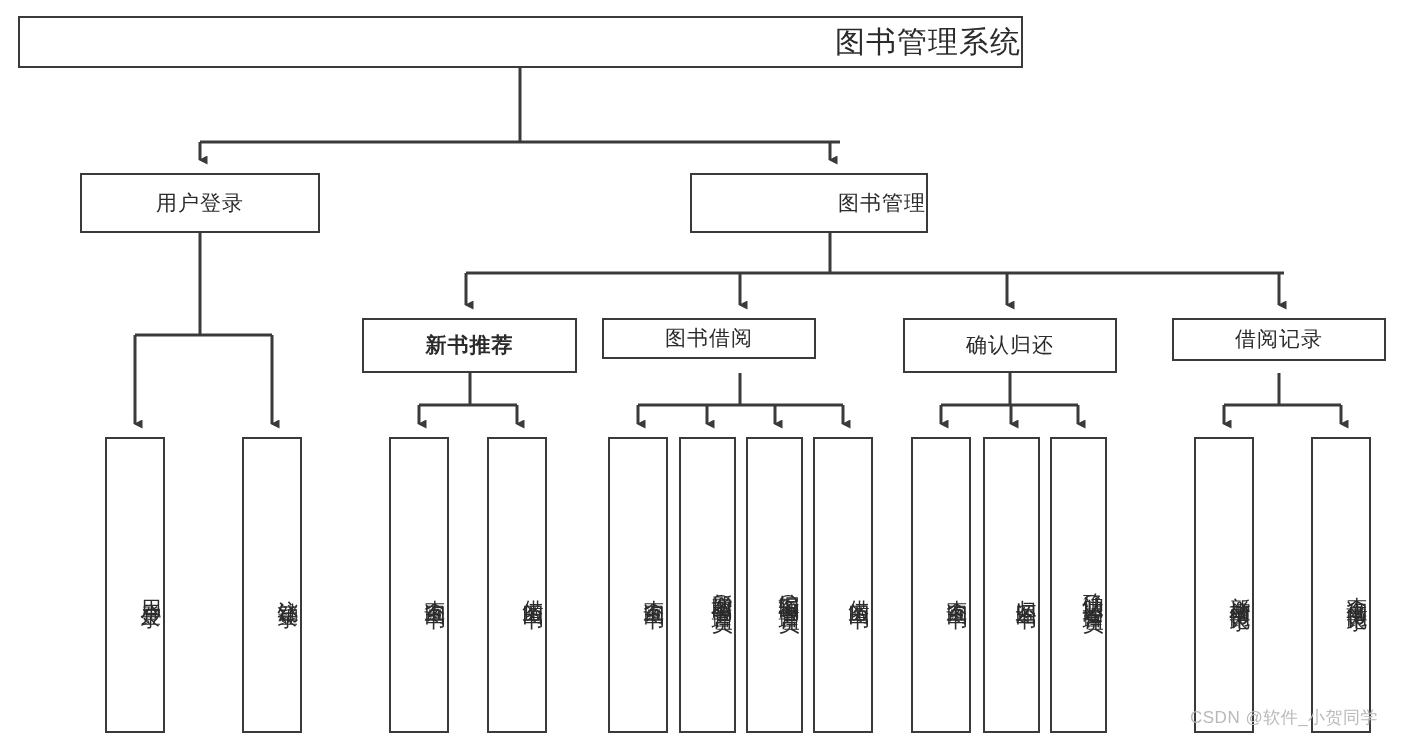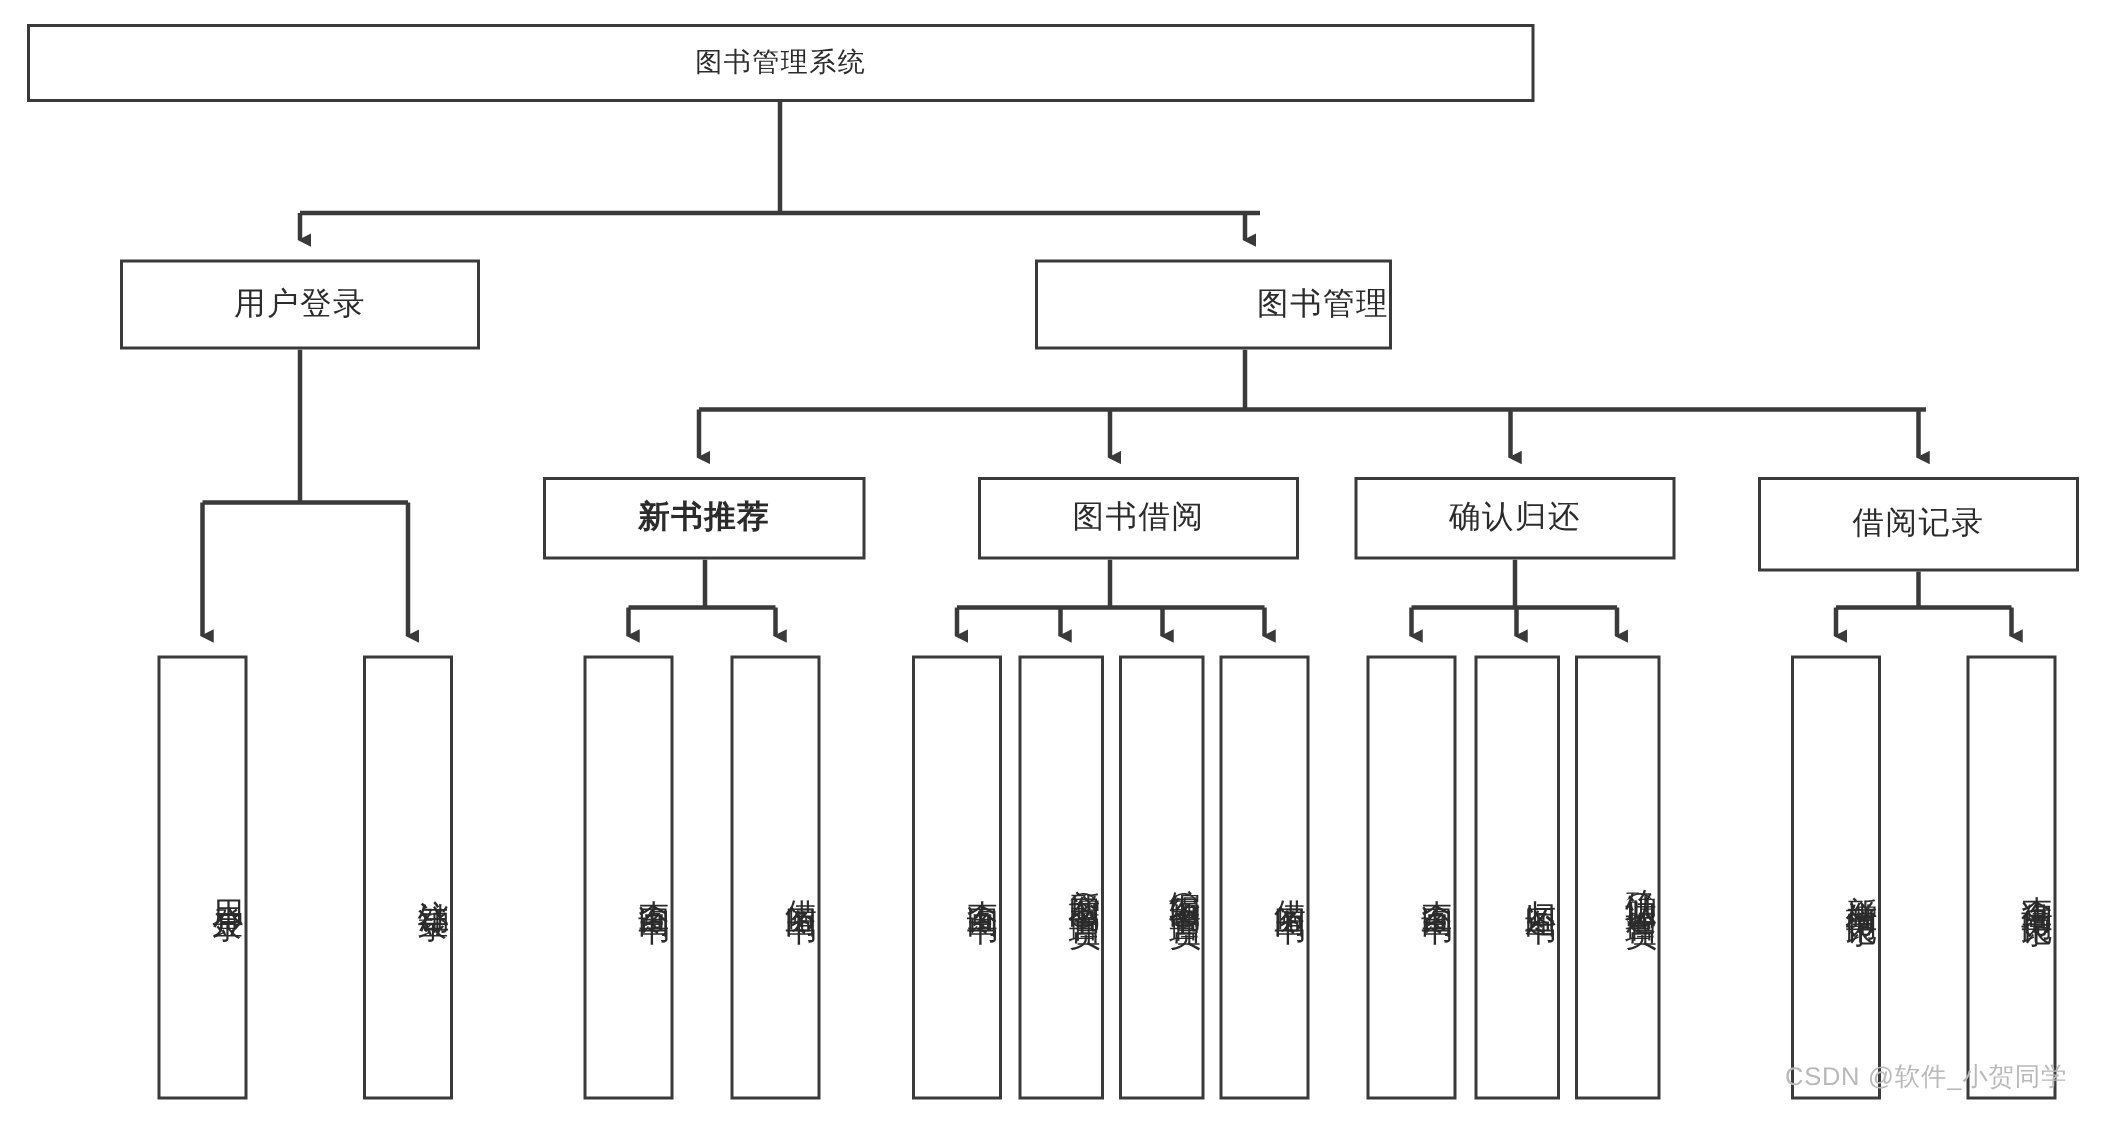--- a/index.html
+++ b/index.html
@@ -45,21 +45,22 @@
     writing-mode: vertical-rl;
     text-orientation: upright;
     font-size: 21px;
     letter-spacing: 3px;
     padding-top: 8px;
     align-items: flex-start;
     justify-content: center;
     text-align: left;
   }
   .node.root {
-    font-size: 18px;
+    font-size: 30px;
+    justify-content: flex-end;
   }
   .watermark {
     position: absolute;
     font-size: 17px;
     color: #b9b9b9;
     white-space: nowrap;
     letter-spacing: 0.5px;
   }
 </style>
 </head>
@@ -124,27 +125,27 @@
   <div class="node horiz" style="left:80px;top:173px;width:240px;height:60px;">
     <span>用户登录</span>
   </div>
   <div class="node horiz" style="left:690px;top:173px;width:238px;height:60px;justify-content:flex-end;">
     <span>图书管理</span>
   </div>
 
   <div class="node horiz" style="left:362px;top:318px;width:215px;height:55px;font-weight:bold;">
     <span>新书推荐</span>
   </div>
-  <div class="node horiz" style="left:652px;top:318px;width:214px;height:55px;">
+  <div class="node horiz" style="left:602px;top:318px;width:214px;height:41px;">
     <span>图书借阅</span>
   </div>
   <div class="node horiz" style="left:903px;top:318px;width:214px;height:55px;">
     <span>确认归还</span>
   </div>
-  <div class="node horiz" style="left:1172px;top:318px;width:214px;height:63px;">
+  <div class="node horiz" style="left:1172px;top:318px;width:214px;height:43px;">
     <span>借阅记录</span>
   </div>
 
   <div class="node vert" style="left:105px;top:437px;width:60px;height:296px;">
     <span>用户登录</span>
   </div>
   <div class="node vert" style="left:242px;top:437px;width:60px;height:296px;">
     <span>注销登录</span>
   </div>
   <div class="node vert" style="left:389px;top:437px;width:60px;height:296px;">

